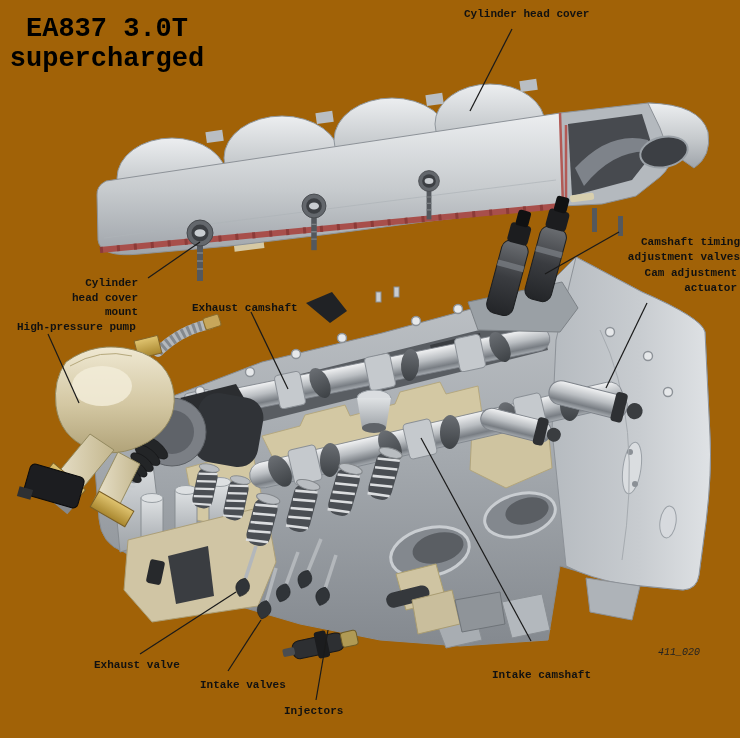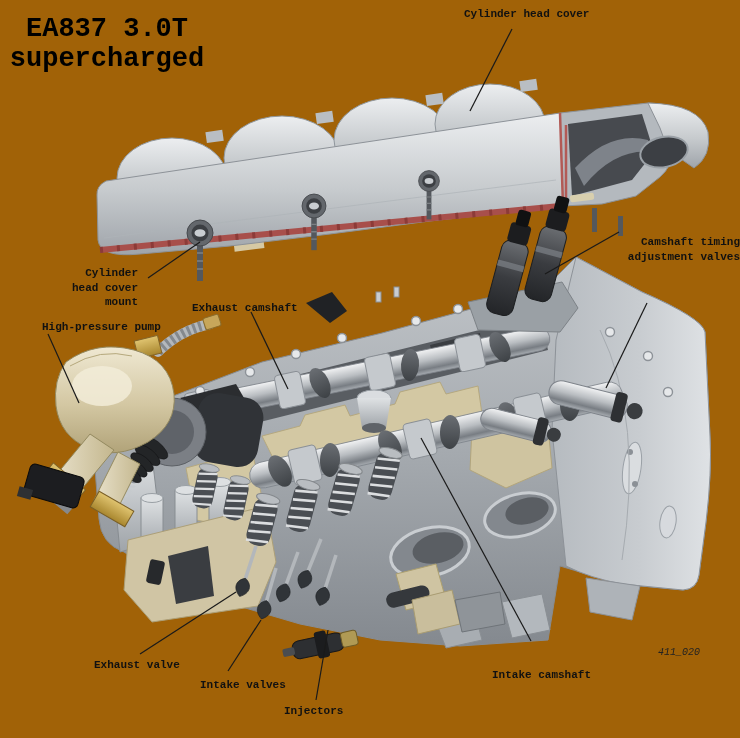--- a/index.html
+++ b/index.html
@@ -331,26 +331,27 @@
 
   <div class="title">
     <span>EA837 3.0T</span><br>
     <span>supercharged</span>
   </div>
 
   <div class="lbl" style="left:464px;top:7px;">Cylinder head cover</div>
 
   <div class="lbl wrap" style="left:622px;top:219px;width:118px;margin-top:16px;">Camshaft timing adjustment valves</div>
 
-
-  <div class="lbl wrap r" style="left:56px;top:266px;width:82px;">Cylinder head cover mount</div>
+  <div class="lbl wrap" style="left:633px;top:266px;width:104px;">Cam adjustment actuator</div>
+
+  <div class="lbl wrap r" style="left:56px;top:276px;width:82px;">Cylinder head cover mount</div>
 
   <div class="lbl" style="left:192px;top:301px;">Exhaust camshaft</div>
 
-  <div class="lbl" style="left:42px;top:320px;">High-pressure pump</div>
+  <div class="lbl" style="left:17px;top:320px;">High-pressure pump</div>
 
   <div class="lbl" style="left:94px;top:658px;">Exhaust valve</div>
 
   <div class="lbl" style="left:192px;top:678px;padding-left:8px;">Intake valves</div>
 
   <div class="lbl" style="left:284px;top:704px;">Injectors</div>
 
   <div class="lbl" style="left:492px;top:643px;margin-top:25px;">Intake camshaft</div>
 
   <div class="fig">411_020</div>

